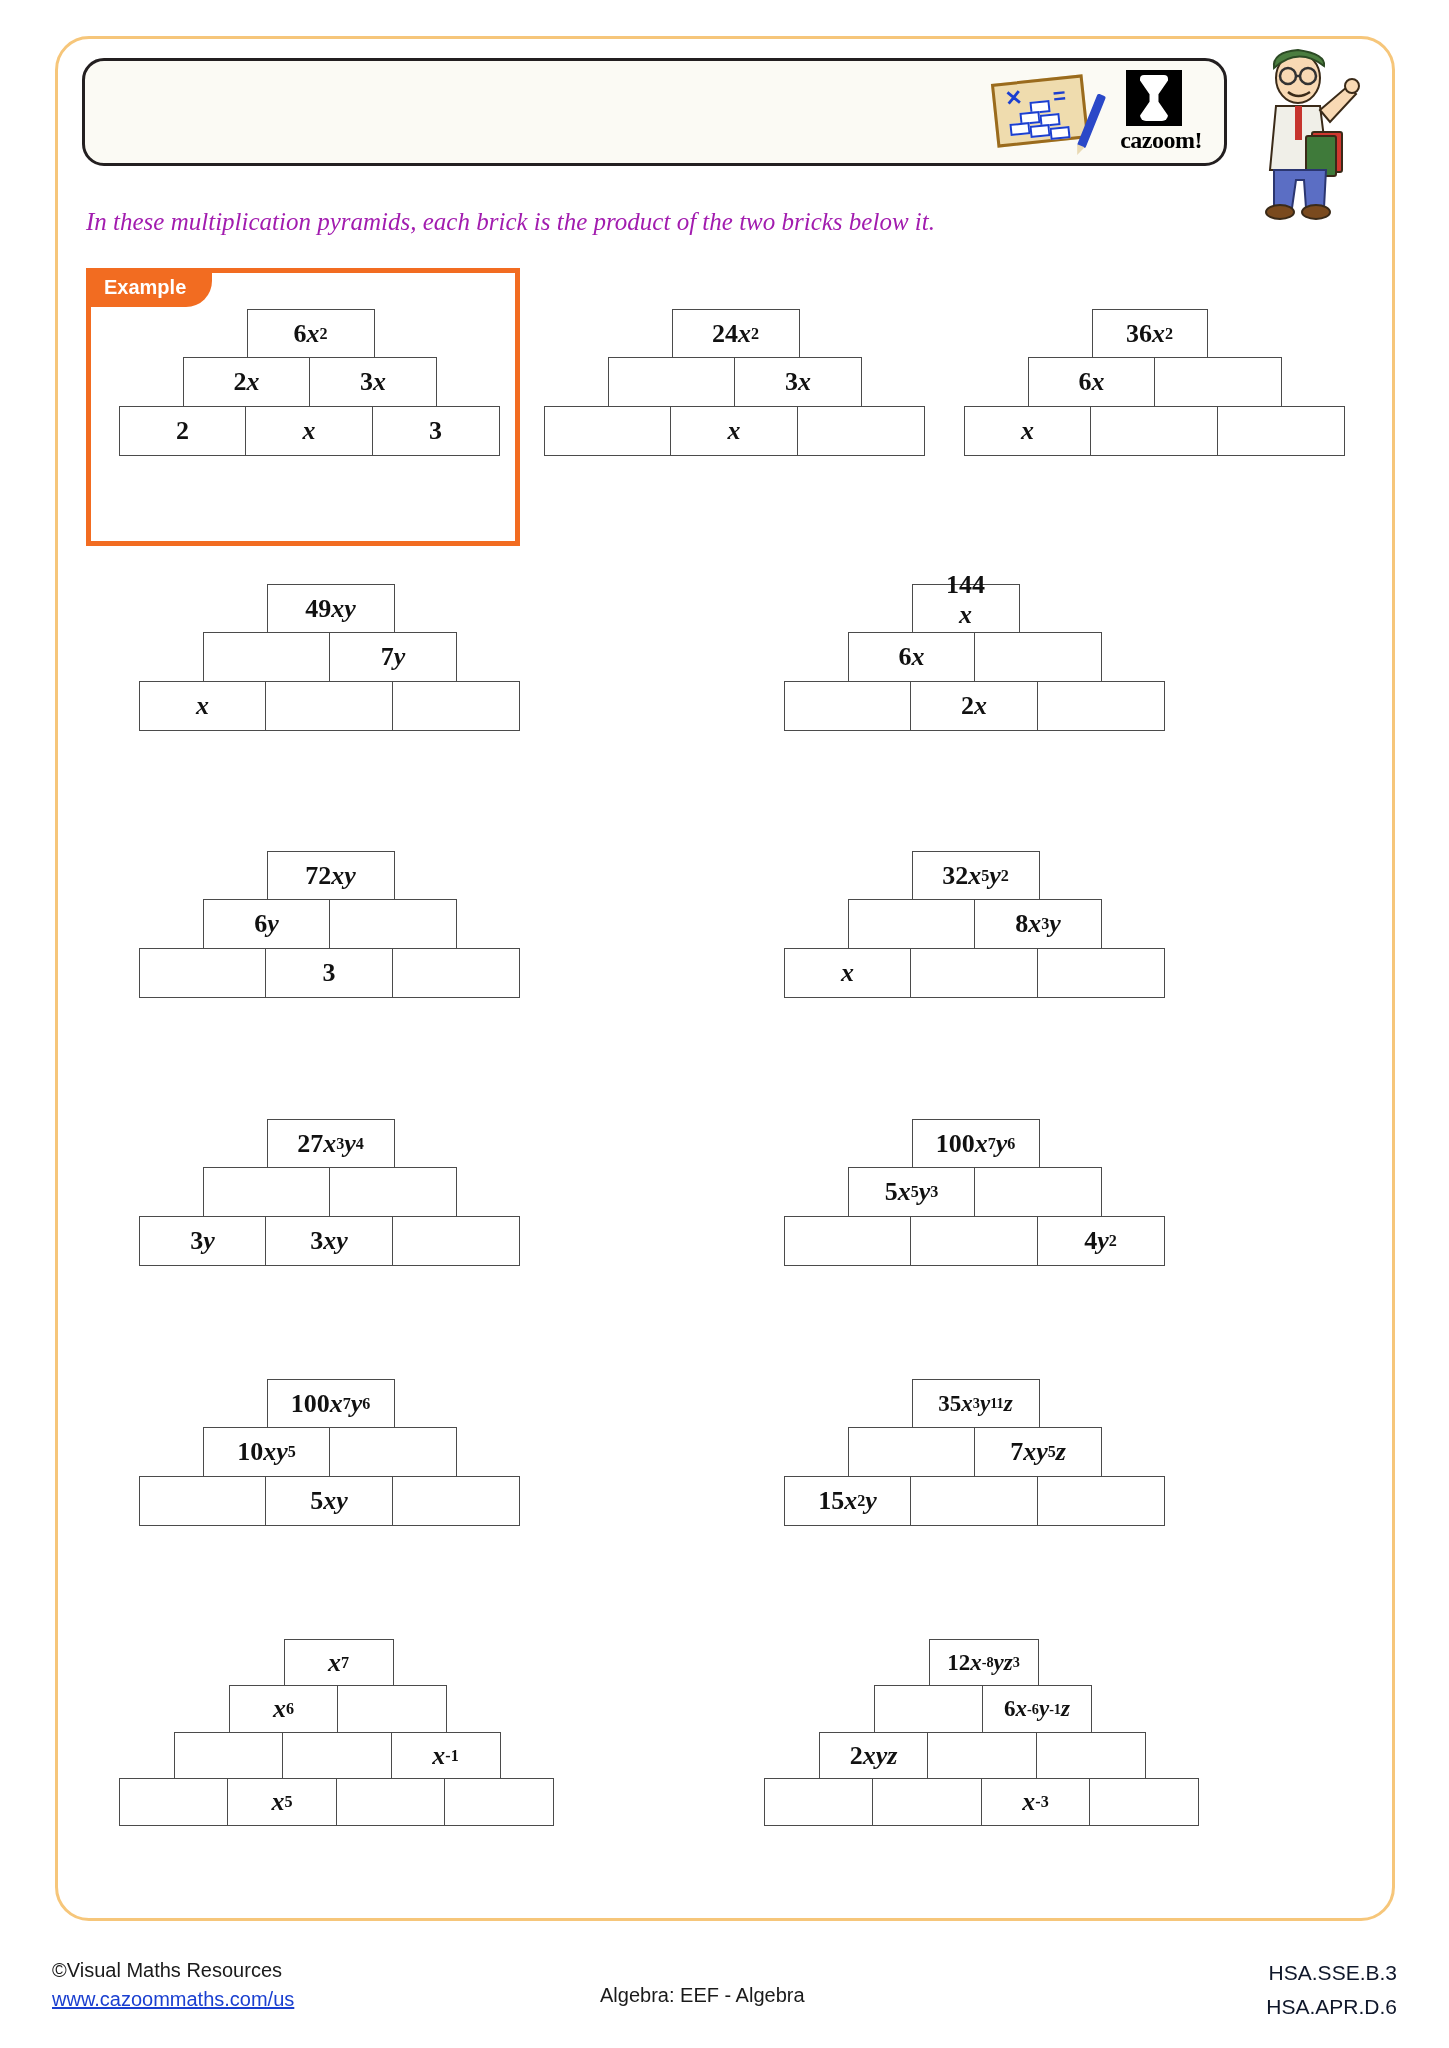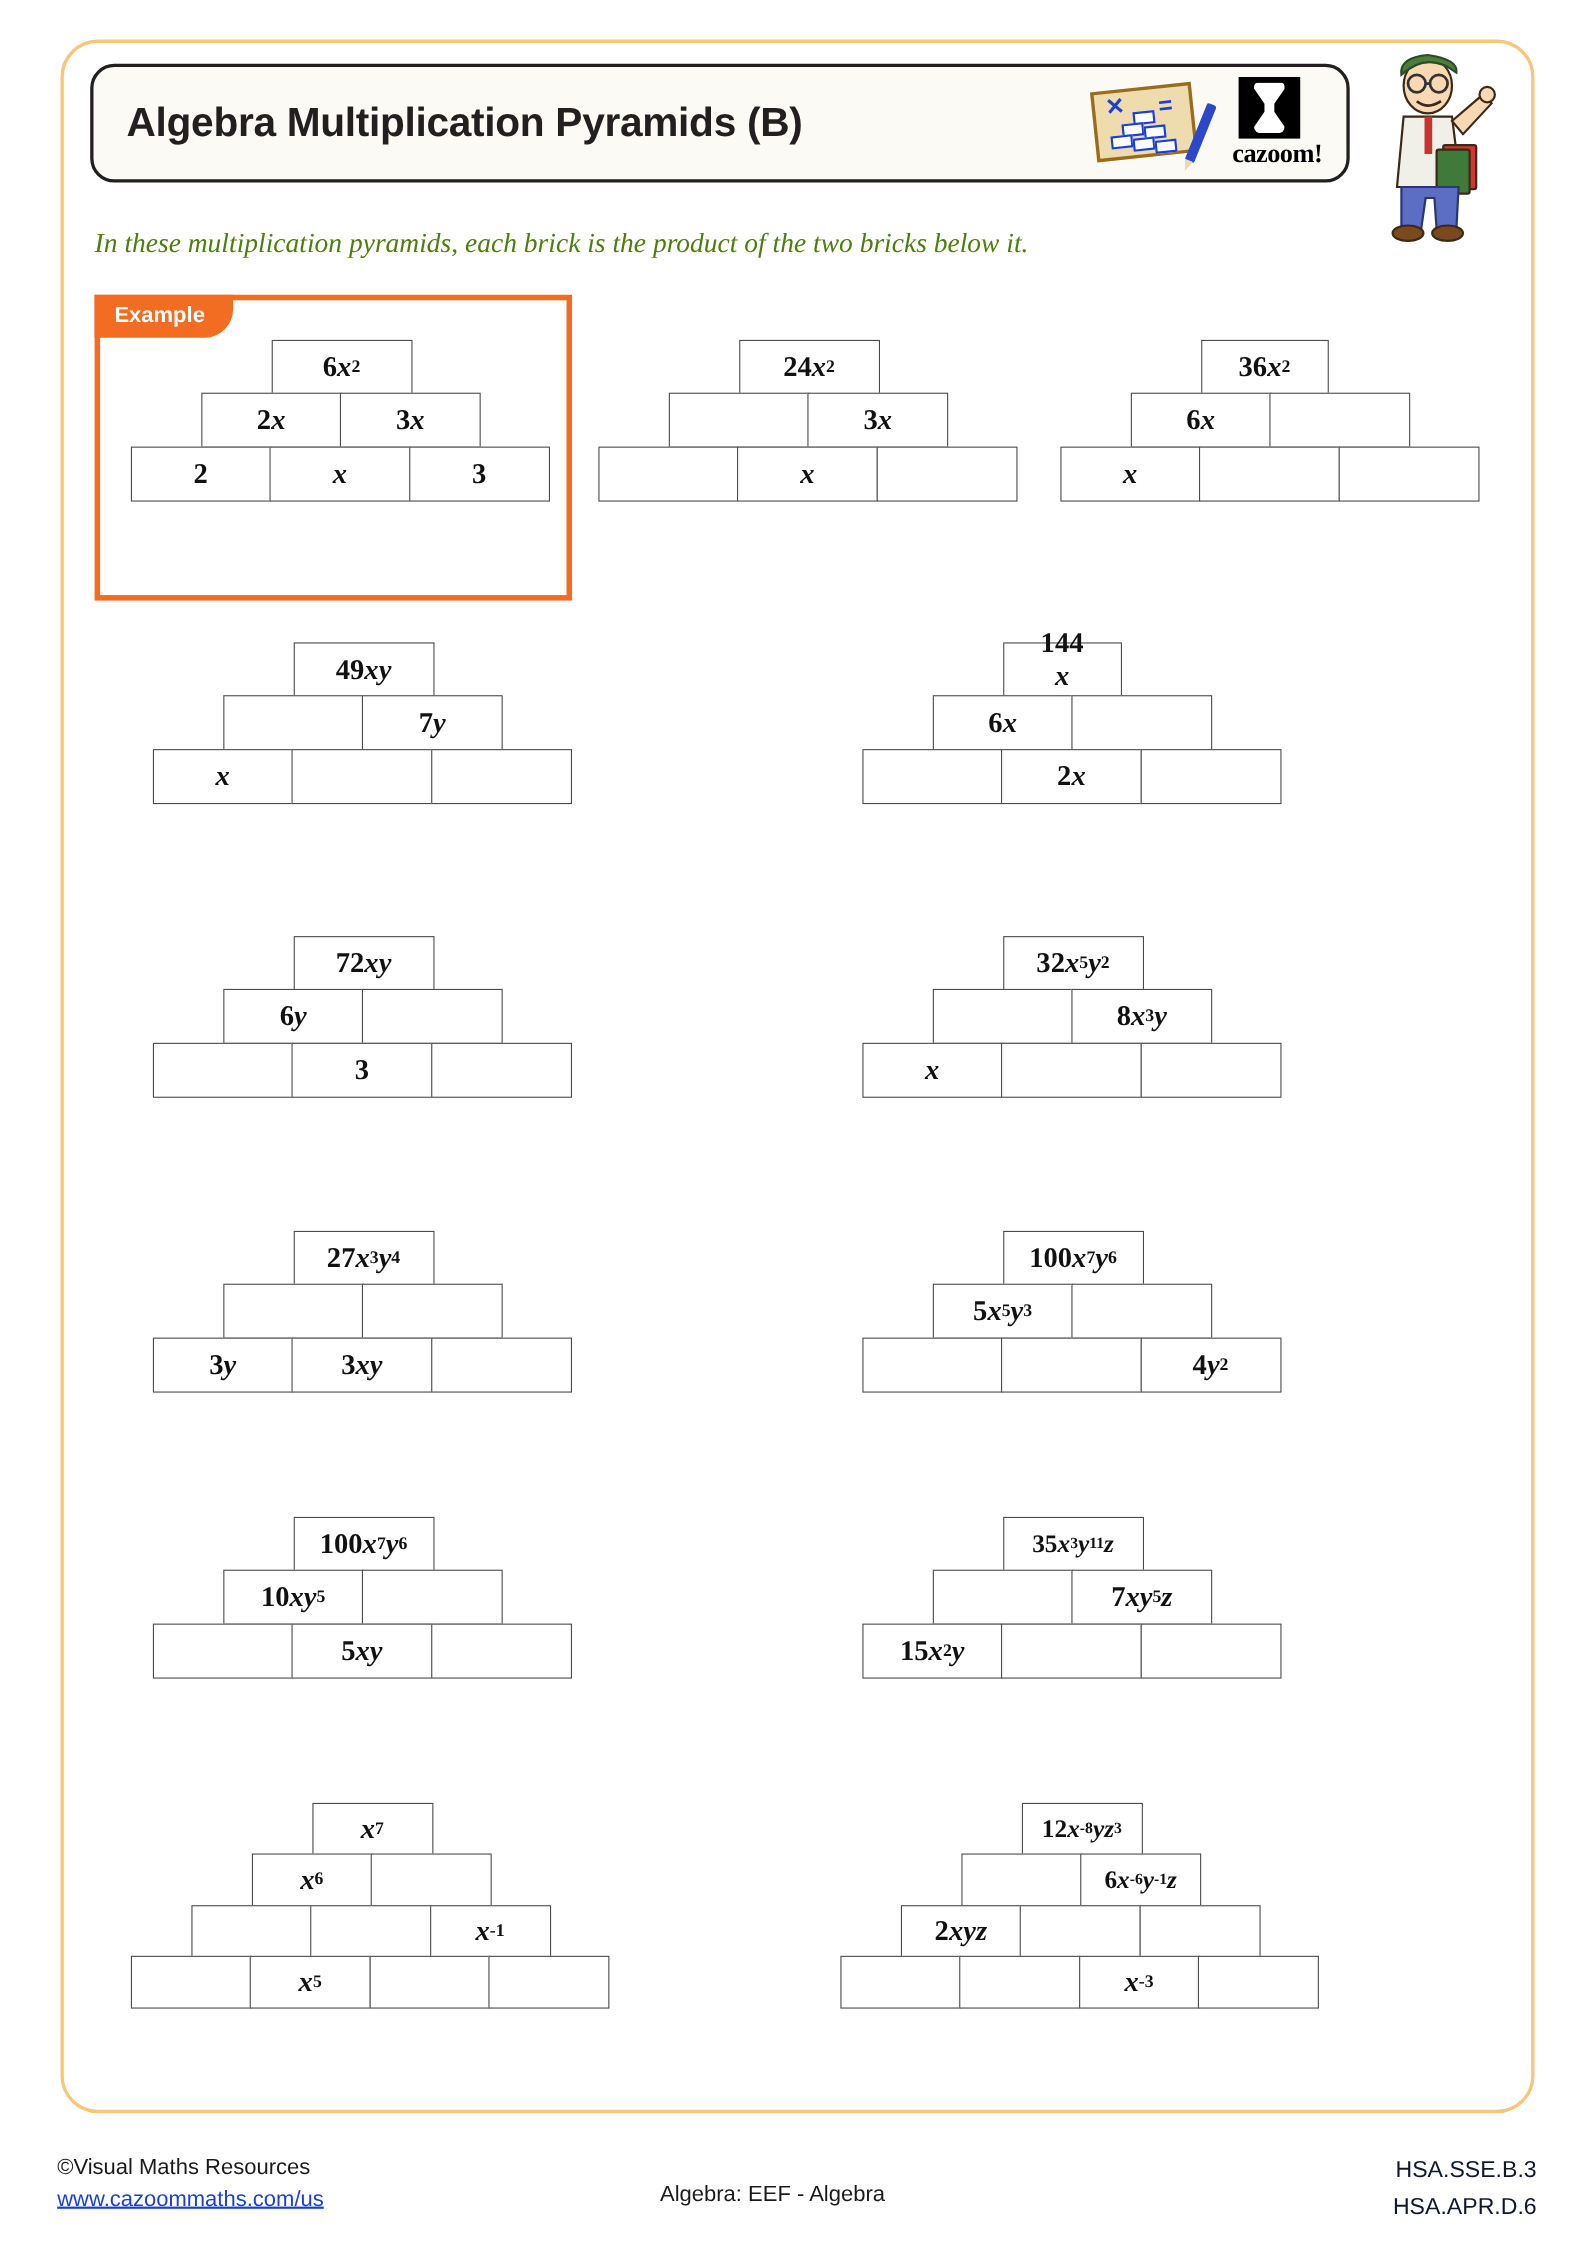--- a/index.html
+++ b/index.html
@@ -143,21 +143,21 @@
   .teacher { position: absolute; left: 1240px; top: 40px; width: 120px; height: 180px; z-index: 6; }
 
   
   .instruction {
     position: absolute;
     left: 86px;
     top: 208px;
     font-family: "Liberation Serif", serif;
     font-style: italic;
     font-size: 25px;
-    color: #4d7c0f;
+    color: #a21caf;
     white-space: nowrap;
   }
 
   
   .example-box {
     position: absolute;
     left: 86px;
     top: 268px;
     width: 434px;
     height: 278px;
@@ -204,21 +204,20 @@
   .f-right { position: absolute; right: 52px; top: 6px; font-size: 21px; color: #0f172a; text-align: right; line-height: 1.6; }
 </style>
 </head>
 <body>
 
 <div class="page">
 
   <div class="frame"></div>
 
   <div class="titlebar">
-    <div class="title-text">Algebra Multiplication Pyramids (B)</div>
     <div class="brand-wrap">
 
       <div class="notepad">
         <div class="card"></div>
         <div class="np-times">✕</div>
         <div class="np-eq">=</div>
         <div class="np-brick" style="left:38px; top:26px; width:20px; height:12px;"></div>
         <div class="np-brick" style="left:28px; top:37px; width:20px; height:12px;"></div>
         <div class="np-brick" style="left:48px; top:39px; width:20px; height:12px;"></div>
         <div class="np-brick" style="left:18px; top:48px; width:20px; height:12px;"></div>

